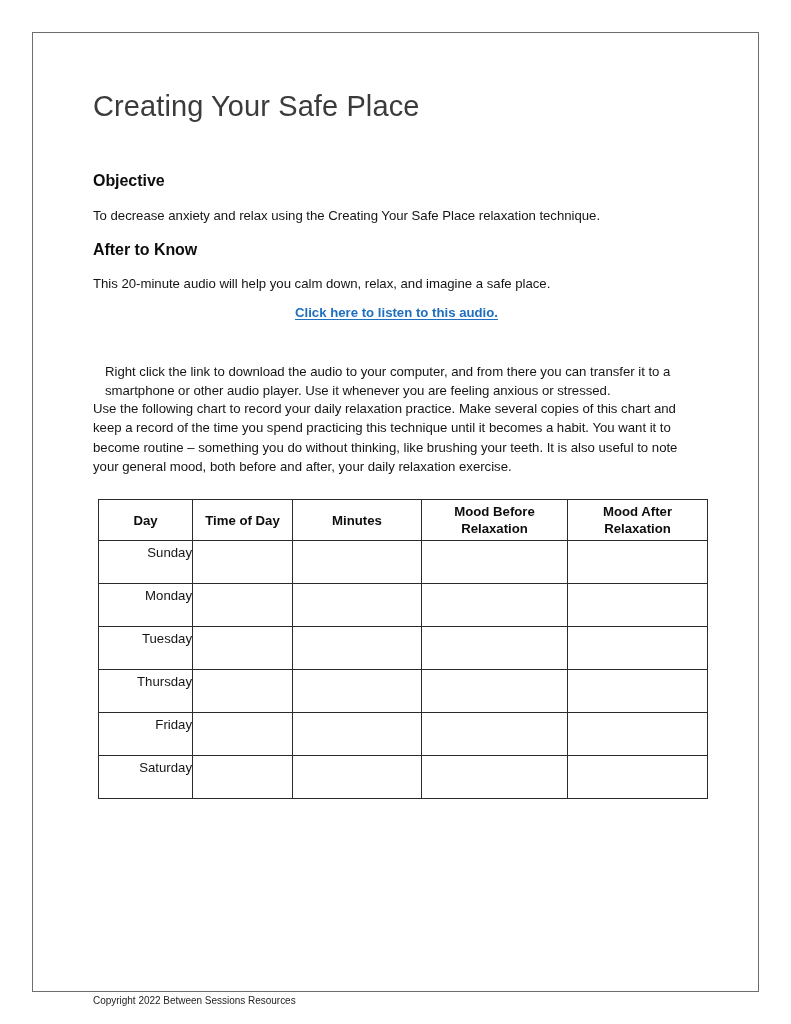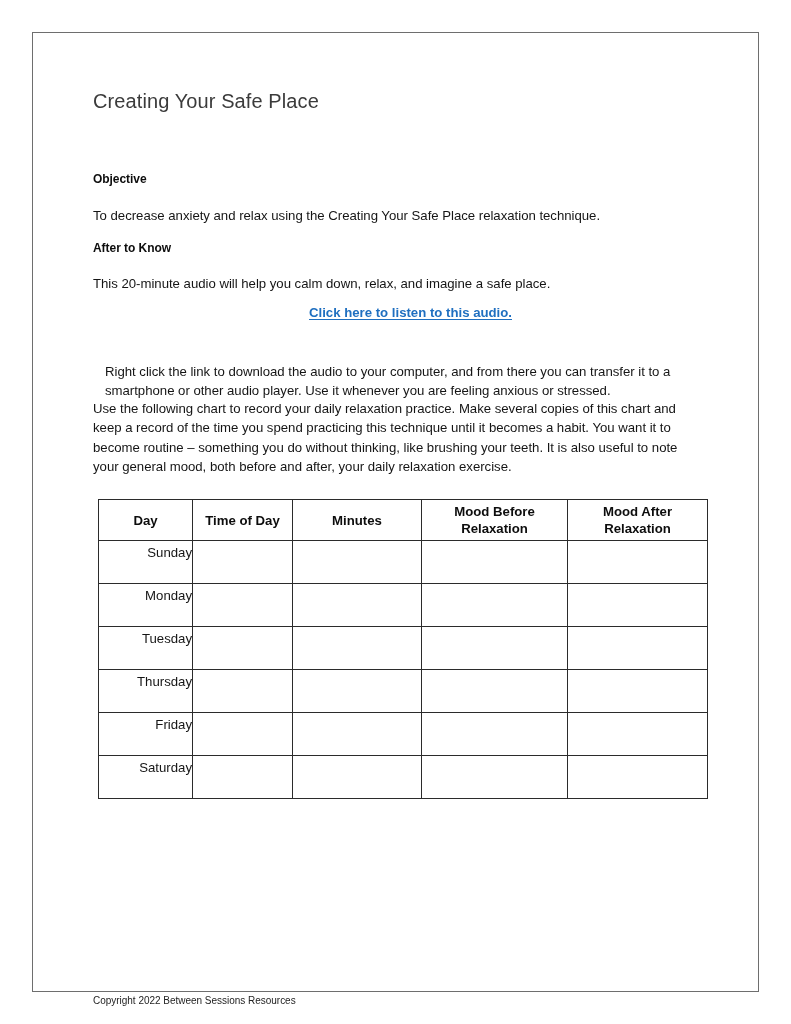--- a/index.html
+++ b/index.html
@@ -30,29 +30,29 @@
     left: 60px;
     top: 0;
     width: 607px;
     height: 100%;
   }
 
   .doc-title {
     position: absolute;
     top: 57px;
     left: 0;
-    font-size: 20px;
+    font-size: 29px;
     font-weight: 300;
     color: #3b3b3b;
     letter-spacing: 0.1px;
     white-space: nowrap;
   }
 
   .section-heading {
-    font-size: 12px;
+    font-size: 16px;
     font-weight: bold;
     color: #0d0d0d;
     margin: 0;
     letter-spacing: -0.05px;
   }
 
   .body-text {
     font-size: 13.2px;
     font-weight: normal;
     color: #151515;
@@ -62,21 +62,21 @@
   }
 
   #objective-heading { position: absolute; top: 139px; left: 0; }
   #objective-text    { position: absolute; top: 173px; left: 0; width: 600px; }
   #know-heading      { position: absolute; top: 208px; left: 0; }
   #know-text         { position: absolute; top: 241px; left: 0; width: 600px; }
 
   .audio-link-wrap {
     position: absolute;
     top: 270px;
-    left: 14px;
+    left: 0;
     width: 607px;
     text-align: center;
   }
   .audio-link {
     font-size: 13.2px;
     font-weight: bold;
     color: #1f6fc0;
     text-decoration: underline;
     text-underline-offset: 2px;
     cursor: pointer;

